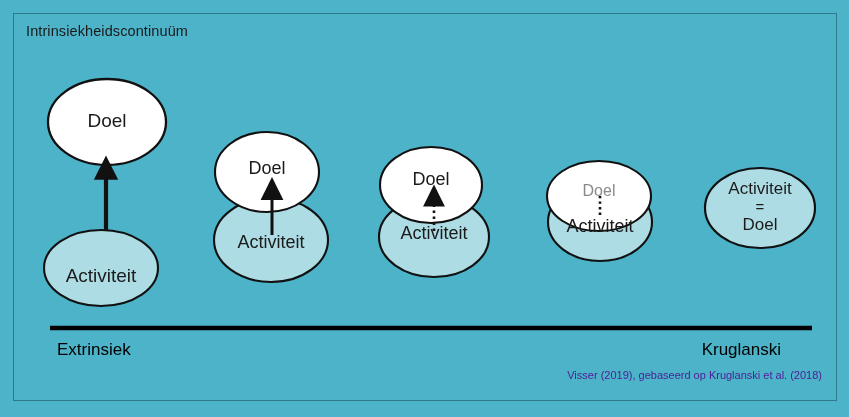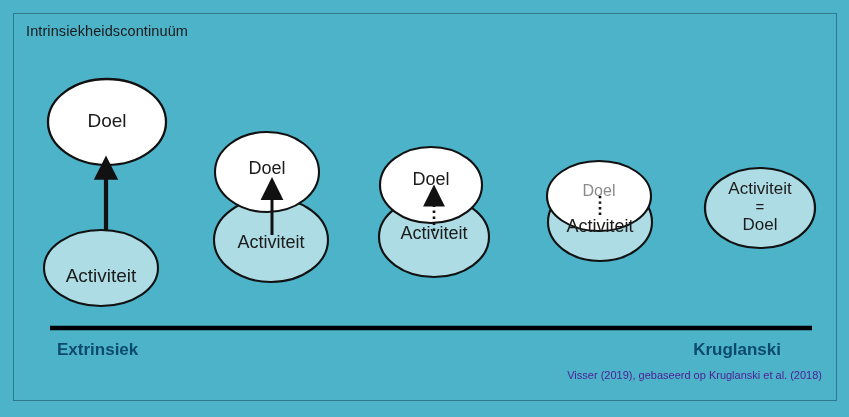--- a/index.html
+++ b/index.html
@@ -37,22 +37,22 @@
   .svgwrap {
     position: absolute;
     left: 0;
     top: 0;
     width: 849px;
     height: 417px;
   }
   .axis-label {
     position: absolute;
     font-size: 17px;
-    font-weight: bold;
-    color: #0c4a6e;
+    font-weight: normal;
+    color: #000000;
     white-space: nowrap;
     text-align: center;
   }
   #label-extrinsiek { left: 57px; top: 340px; }
   #label-intrinsiek { right: 68px; top: 340px; }
   #credit {
     position: absolute;
     right: 27px;
     top: 369px;
     font-size: 11px;

